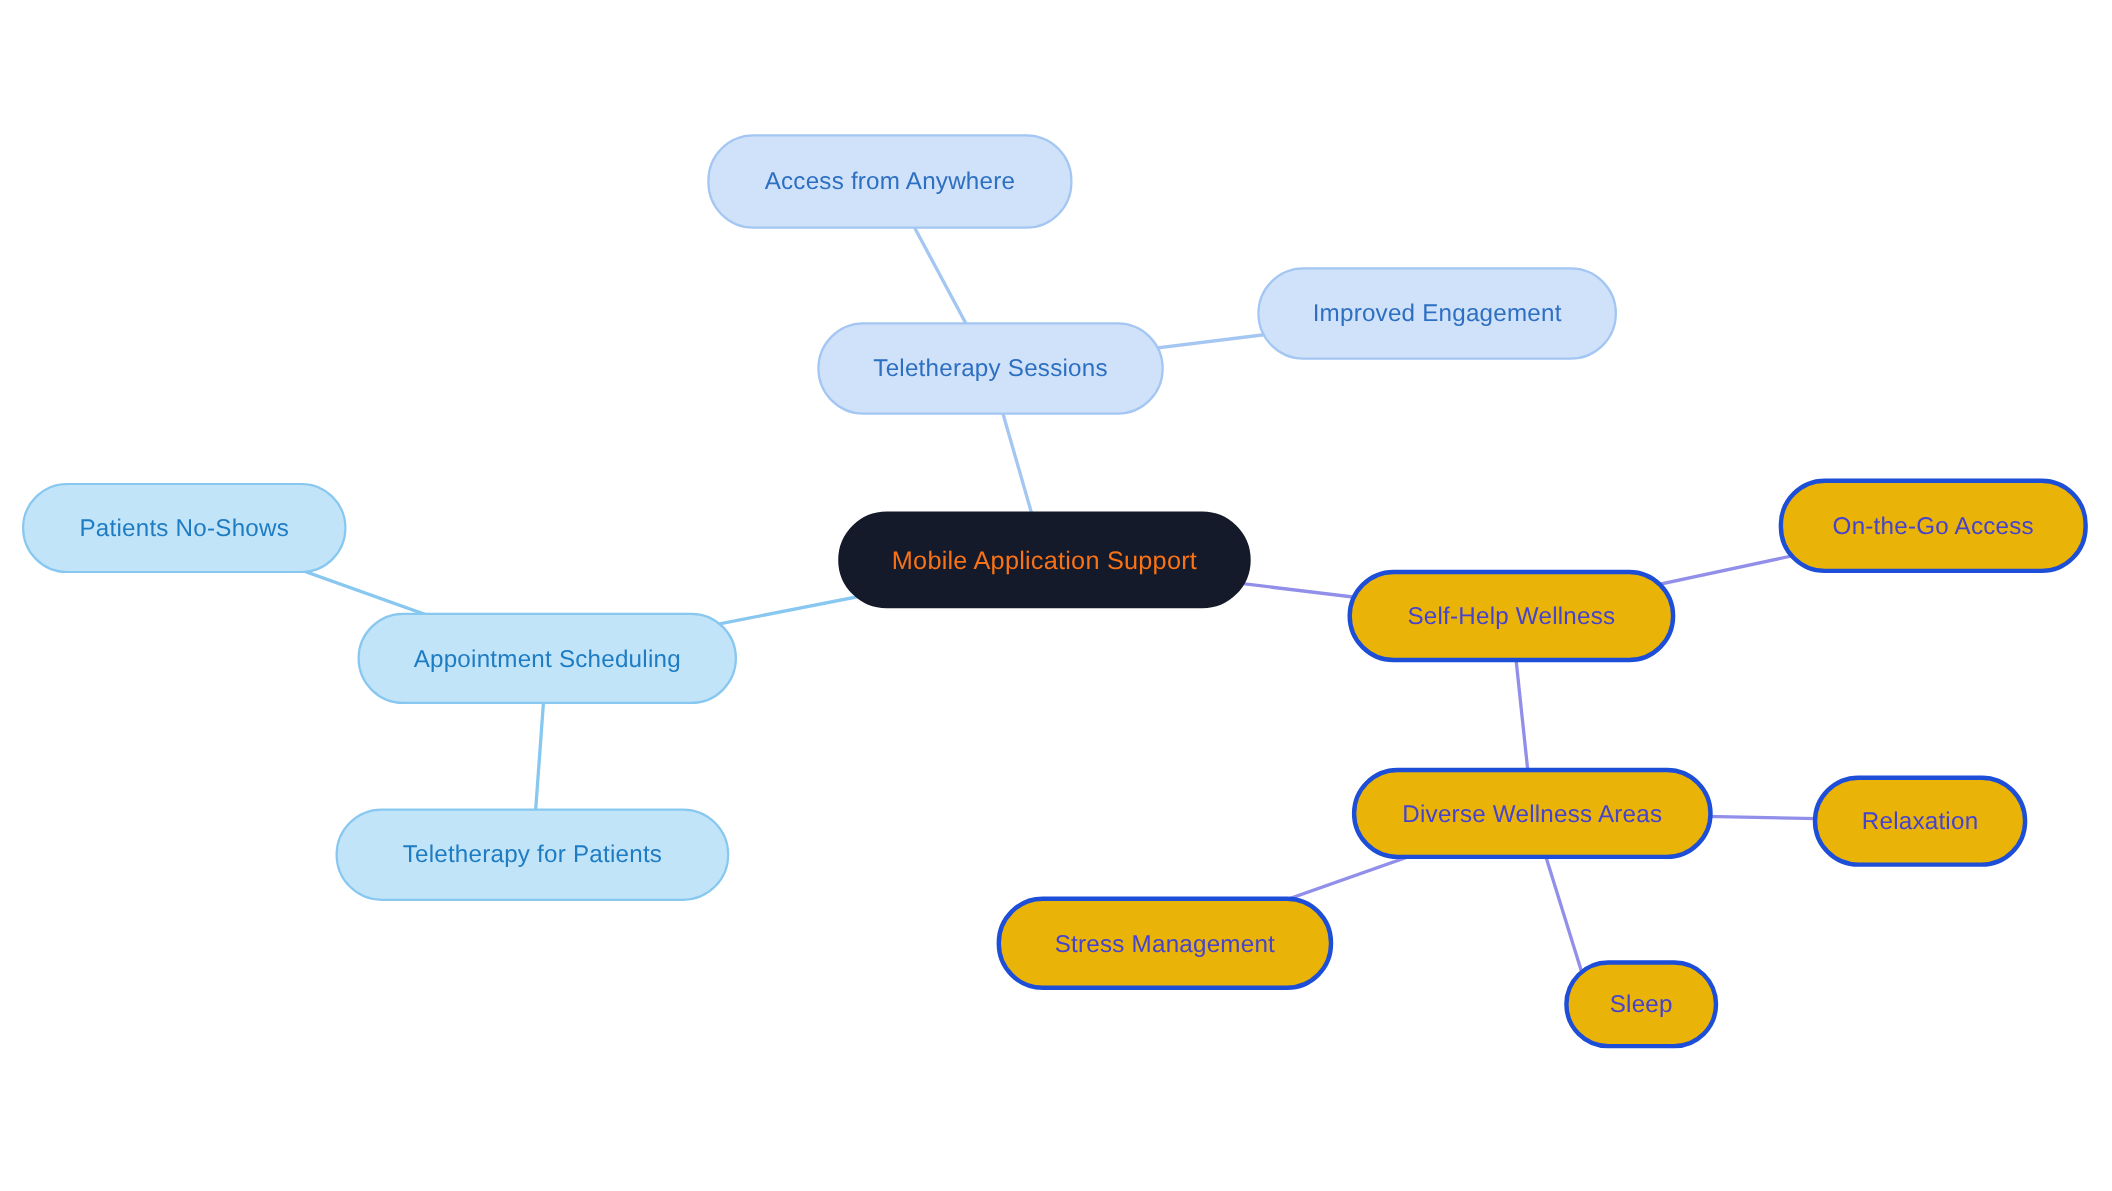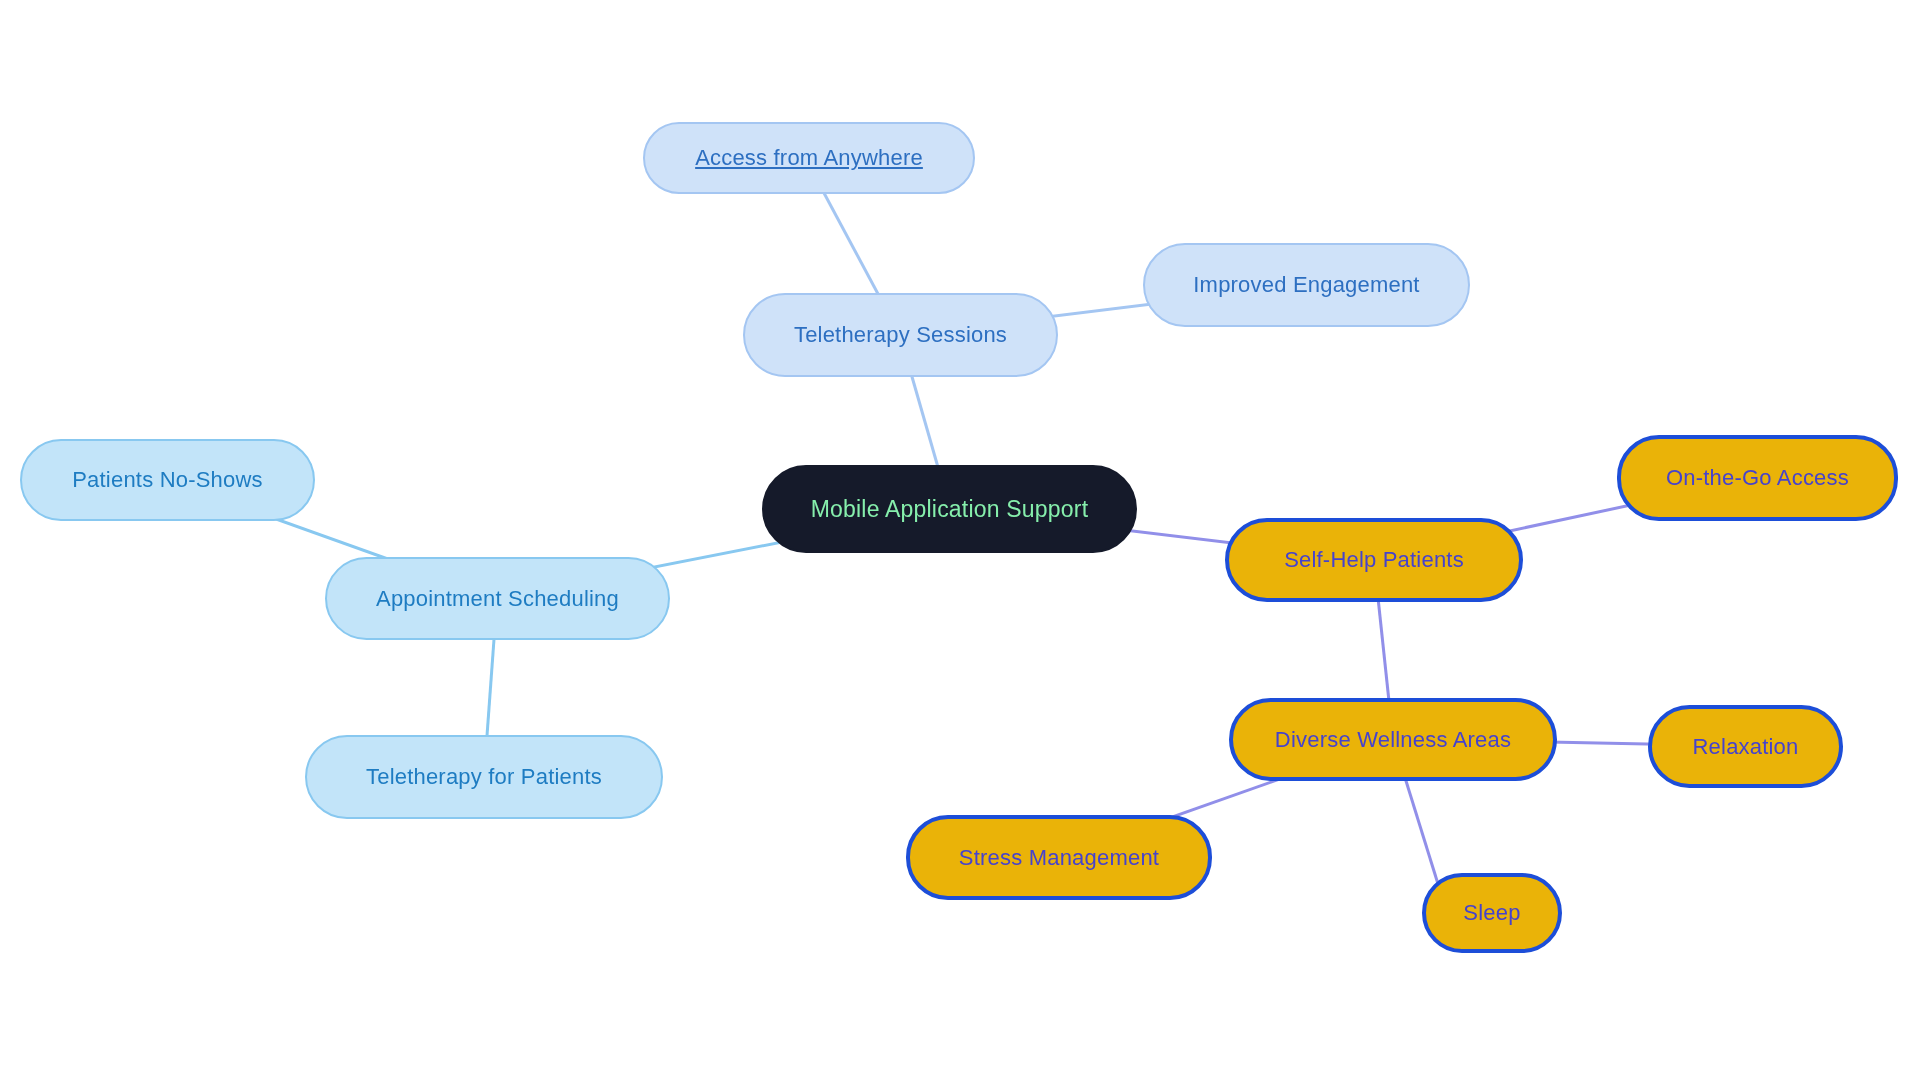--- a/index.html
+++ b/index.html
@@ -33,21 +33,21 @@
     letter-spacing: 0.2px;
     border-radius: 42px;
     box-sizing: border-box;
     cursor: pointer;
     white-space: nowrap;
   }
   
   .root-node {
     background: #151a2a;
     border: 2px solid #151a2a;
-    color: #86efac;
+    color: #f97316;
     border-radius: 44px;
     font-size: 23px;
   }
   .branch-tele {
     background: #cfe2f9;
     border: 2px solid #a4c6f2;
     color: #2d6fc1;
   }
   .branch-appt {
     background: #c2e4f9;
@@ -55,21 +55,21 @@
     color: #1e7cc2;
   }
   .branch-self {
     background: #eab308;
     border: 4px solid #1d4ed8;
     color: #4643cd;
   }
   
   .n-root        { left: 762px;  top: 465px; width: 375px; height: 88px; }
   .n-teletherapy { left: 743px;  top: 293px; width: 315px; height: 84px; }
-  .n-access      { left: 643px;  top: 122px; width: 332px; height: 72px; text-decoration: underline; }
+  .n-access      { left: 643px;  top: 122px; width: 332px; height: 86px; }
   .n-improved    { left: 1143px; top: 243px; width: 327px; height: 84px; }
   .n-appointment { left: 325px;  top: 557px; width: 345px; height: 83px; }
   .n-reduced     { left: 20px;   top: 439px; width: 295px; height: 82px; }
   .n-convenience { left: 305px;  top: 735px; width: 358px; height: 84px; }
   .n-selfhelp    { left: 1225px; top: 518px; width: 298px; height: 84px; }
   .n-onthego     { left: 1617px; top: 435px; width: 281px; height: 86px; }
   .n-diverse     { left: 1229px; top: 698px; width: 328px; height: 83px; }
   .n-relaxation  { left: 1648px; top: 705px; width: 195px; height: 83px; }
   .n-stress      { left: 906px;  top: 815px; width: 306px; height: 85px; }
   .n-sleep       { left: 1422px; top: 873px; width: 140px; height: 80px; }
@@ -100,20 +100,20 @@
   <div class="node root-node n-root">Mobile Application Support</div>
 
   <div class="node branch-tele n-teletherapy">Teletherapy Sessions</div>
   <div class="node branch-tele n-access">Access from Anywhere</div>
   <div class="node branch-tele n-improved">Improved Engagement</div>
 
   <div class="node branch-appt n-appointment">Appointment Scheduling</div>
   <div class="node branch-appt n-reduced">Patients No-Shows</div>
   <div class="node branch-appt n-convenience">Teletherapy for Patients</div>
 
-  <div class="node branch-self n-selfhelp">Self-Help Patients</div>
+  <div class="node branch-self n-selfhelp">Self-Help Wellness</div>
   <div class="node branch-self n-onthego">On-the-Go Access</div>
   <div class="node branch-self n-diverse">Diverse Wellness Areas</div>
   <div class="node branch-self n-relaxation">Relaxation</div>
   <div class="node branch-self n-stress">Stress Management</div>
   <div class="node branch-self n-sleep">Sleep</div>
 
 </div>
 
 </body></html>

